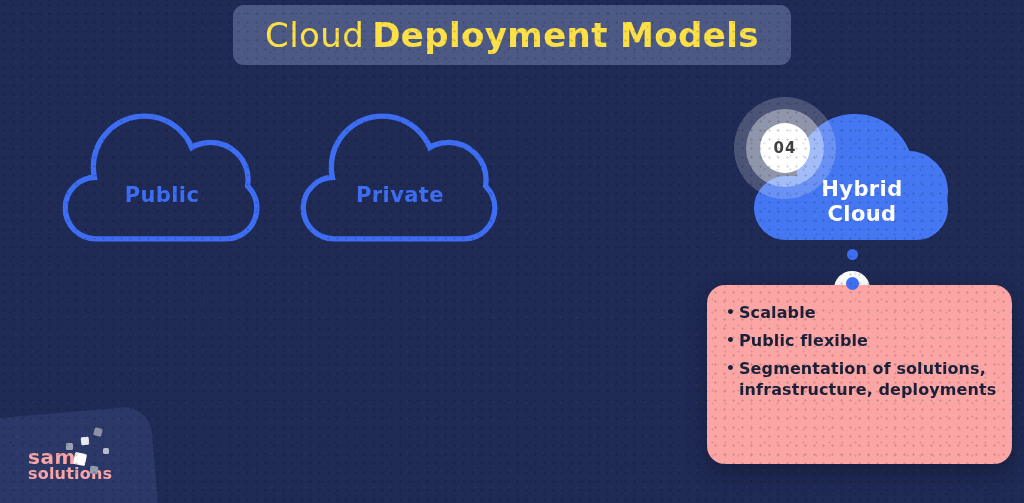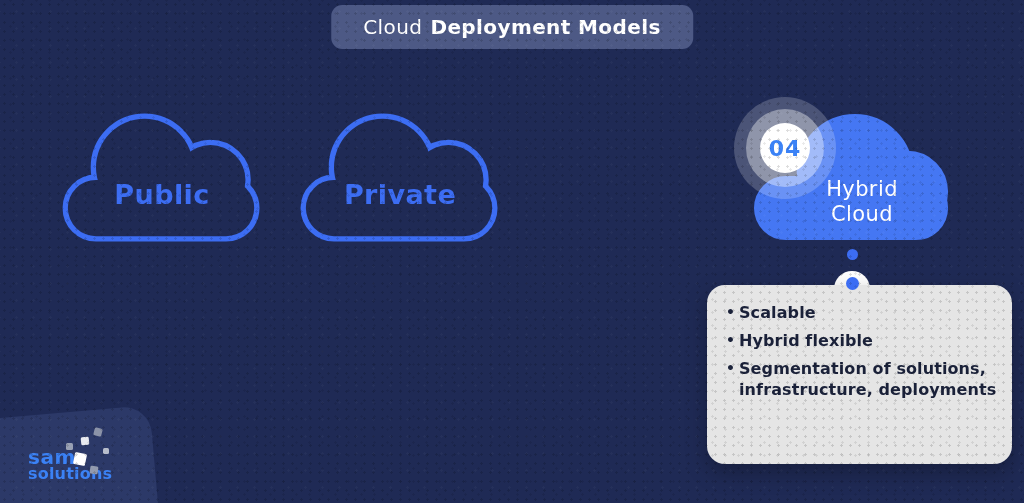--- a/index.html
+++ b/index.html
@@ -10,71 +10,71 @@
   .noise{position:absolute;inset:0;z-index:40;pointer-events:none;opacity:.38;
     background-image:
       radial-gradient(rgba(0,0,0,.35) 1px, transparent 1.3px),
       radial-gradient(rgba(0,0,0,.22) 1px, transparent 1.3px),
       radial-gradient(rgba(255,255,255,.08) 1px, transparent 1.3px);
     background-size:9px 9px,13px 13px,17px 17px;
     background-position:0 0,4px 7px,8px 3px;}
 
   
   .title-box{position:absolute;top:5px;left:50%;transform:translateX(-50%);z-index:10;
-    background:var(--panel,#4d5985);color:#ffffff;border-radius:11px;
-    padding:10px 32px;font-size:20px;white-space:nowrap;letter-spacing:.4px;}
+    background:var(--panel,#4d5985);color:#fde047;border-radius:11px;
+    padding:10px 32px;font-size:34px;white-space:nowrap;letter-spacing:.4px;}
   .t-reg{font-weight:400;margin-right:8px;}
   .t-bold{font-weight:700;}
 
   
   .cloud{position:absolute;top:112px;width:204px;height:131px;z-index:3;}
   .cloud svg{display:block;width:204px;height:131px;overflow:visible;}
   .cloud-outline .cs{fill:var(--bg,#1f2a55);stroke:var(--accent,#3c6df3);stroke-width:11;}
   .cloud-outline .cf{fill:var(--bg,#1f2a55);}
   .cloud-filled .cs{fill:var(--hybrid,#4577f3);stroke:var(--hybrid,#4577f3);stroke-width:8;}
   .cloud-filled .cf{fill:var(--hybrid,#4577f3);}
   .cloud-label{position:absolute;inset:0;display:flex;align-items:center;justify-content:center;
-    transform:translateY(17px);color:var(--accent,#3c6df3);font-weight:700;font-size:27px;letter-spacing:.4px;}
+    transform:translateY(17px);color:var(--accent,#3c6df3);font-weight:700;font-size:21px;letter-spacing:.4px;}
   .cloud-label-filled{position:absolute;inset:0;display:flex;flex-direction:column;align-items:center;justify-content:center;
-    transform:translate(10px,24px);color:#fff;font-weight:400;font-size:21px;line-height:25px;letter-spacing:.4px;text-align:center;}
+    transform:translate(10px,24px);color:#fff;font-weight:700;font-size:21px;line-height:25px;letter-spacing:.4px;text-align:center;}
   #cloud-public{left:60px;}
   #cloud-private{left:298px;}
   #cloud-community{left:526px;}
   #cloud-hybrid{left:750px;}
 
   
   .badge{position:absolute;left:734px;top:97px;width:102px;height:102px;z-index:6;
     display:flex;align-items:center;justify-content:center;}
   .ring-outer{width:102px;height:102px;border-radius:50%;background:rgba(255,255,255,.20);
     display:flex;align-items:center;justify-content:center;}
   .ring-inner{width:78px;height:78px;border-radius:50%;background:rgba(255,255,255,.38);
     display:flex;align-items:center;justify-content:center;}
   .badge-core{width:50px;height:50px;border-radius:50%;background:#fff;
     display:flex;align-items:center;justify-content:center;
-    color:#3b82f6;font-weight:700;font-size:22px;letter-spacing:1px;}
+    color:#404040;font-weight:700;font-size:15px;letter-spacing:1px;}
 
   
   .dot-small{position:absolute;left:847px;top:249px;width:11px;height:11px;border-radius:50%;
     background:var(--accent,#3c6df3);z-index:7;}
   .callout-notch{position:absolute;left:834px;top:271px;width:36px;height:36px;border-radius:50%;
     background:#fff;z-index:7;}
   .dot-large{position:absolute;left:846px;top:277px;width:13px;height:13px;border-radius:50%;
     background:var(--accent,#3c6df3);z-index:9;}
   .callout{position:absolute;left:707px;top:285px;width:305px;height:179px;z-index:8;
-    background:#e5e5e5;border-radius:18px;box-shadow:0 8px 22px rgba(0,0,0,.28);
+    background:#fca5a5;border-radius:18px;box-shadow:0 8px 22px rgba(0,0,0,.28);
     box-sizing:border-box;padding:17px 12px 0 19px;}
   .bullets{list-style:none;margin:0;padding:0;}
   .bullets li{position:relative;padding-left:13px;margin-bottom:7px;
     color:var(--ink,#1a2139);font-weight:700;font-size:16px;line-height:21px;letter-spacing:.1px;}
   .bullets li::before{content:"\2022";position:absolute;left:0;top:0;font-size:14px;}
 
   
   .logo-plate{position:absolute;left:-58px;top:414px;width:215px;height:165px;z-index:1;
     background:#2c3968;border-radius:28px;transform:rotate(-5deg);}
-  .logo{position:absolute;left:28px;top:448px;z-index:2;color:#3b82f6;font-weight:700;}
+  .logo{position:absolute;left:28px;top:448px;z-index:2;color:#fca5a5;font-weight:700;}
   .logo-line1{font-size:20px;line-height:18px;letter-spacing:.6px;}
   .logo-line2{font-size:16px;line-height:15px;letter-spacing:.2px;}
   .sq{position:absolute;z-index:2;border-radius:1.5px;}
   .sq1{left:66px;top:443px;width:7px;height:7px;background:#99a1b4;}
   .sq2{left:74px;top:453px;width:12px;height:12px;background:#ffffff;transform:rotate(12deg);}
   .sq3{left:81px;top:437px;width:8px;height:8px;background:#e8eaf0;transform:rotate(-6deg);}
   .sq4{left:94px;top:428px;width:8px;height:8px;background:#8b93a8;transform:rotate(15deg);}
   .sq5{left:103px;top:448px;width:6px;height:6px;background:#b7bdcb;}
   .sq6{left:90px;top:466px;width:8px;height:8px;background:#929aae;transform:rotate(8deg);}
 </style>
@@ -145,21 +145,21 @@
         <div class="badge-core">04</div>
       </div>
     </div>
   </div>
 
   <div class="dot-small"></div>
   <div class="callout-notch"></div>
   <div class="callout">
     <ul class="bullets">
       <li>Scalable</li>
-      <li>Hybrid flexible</li>
+      <li>Public flexible</li>
       <li>Segmentation of solutions, infrastructure, deployments</li>
     </ul>
   </div>
   <div class="dot-large"></div>
 
   <div class="logo-plate"></div>
   <div class="logo">
     <div class="logo-line1">sam</div>
     <div class="logo-line2">solutions</div>
   </div>

